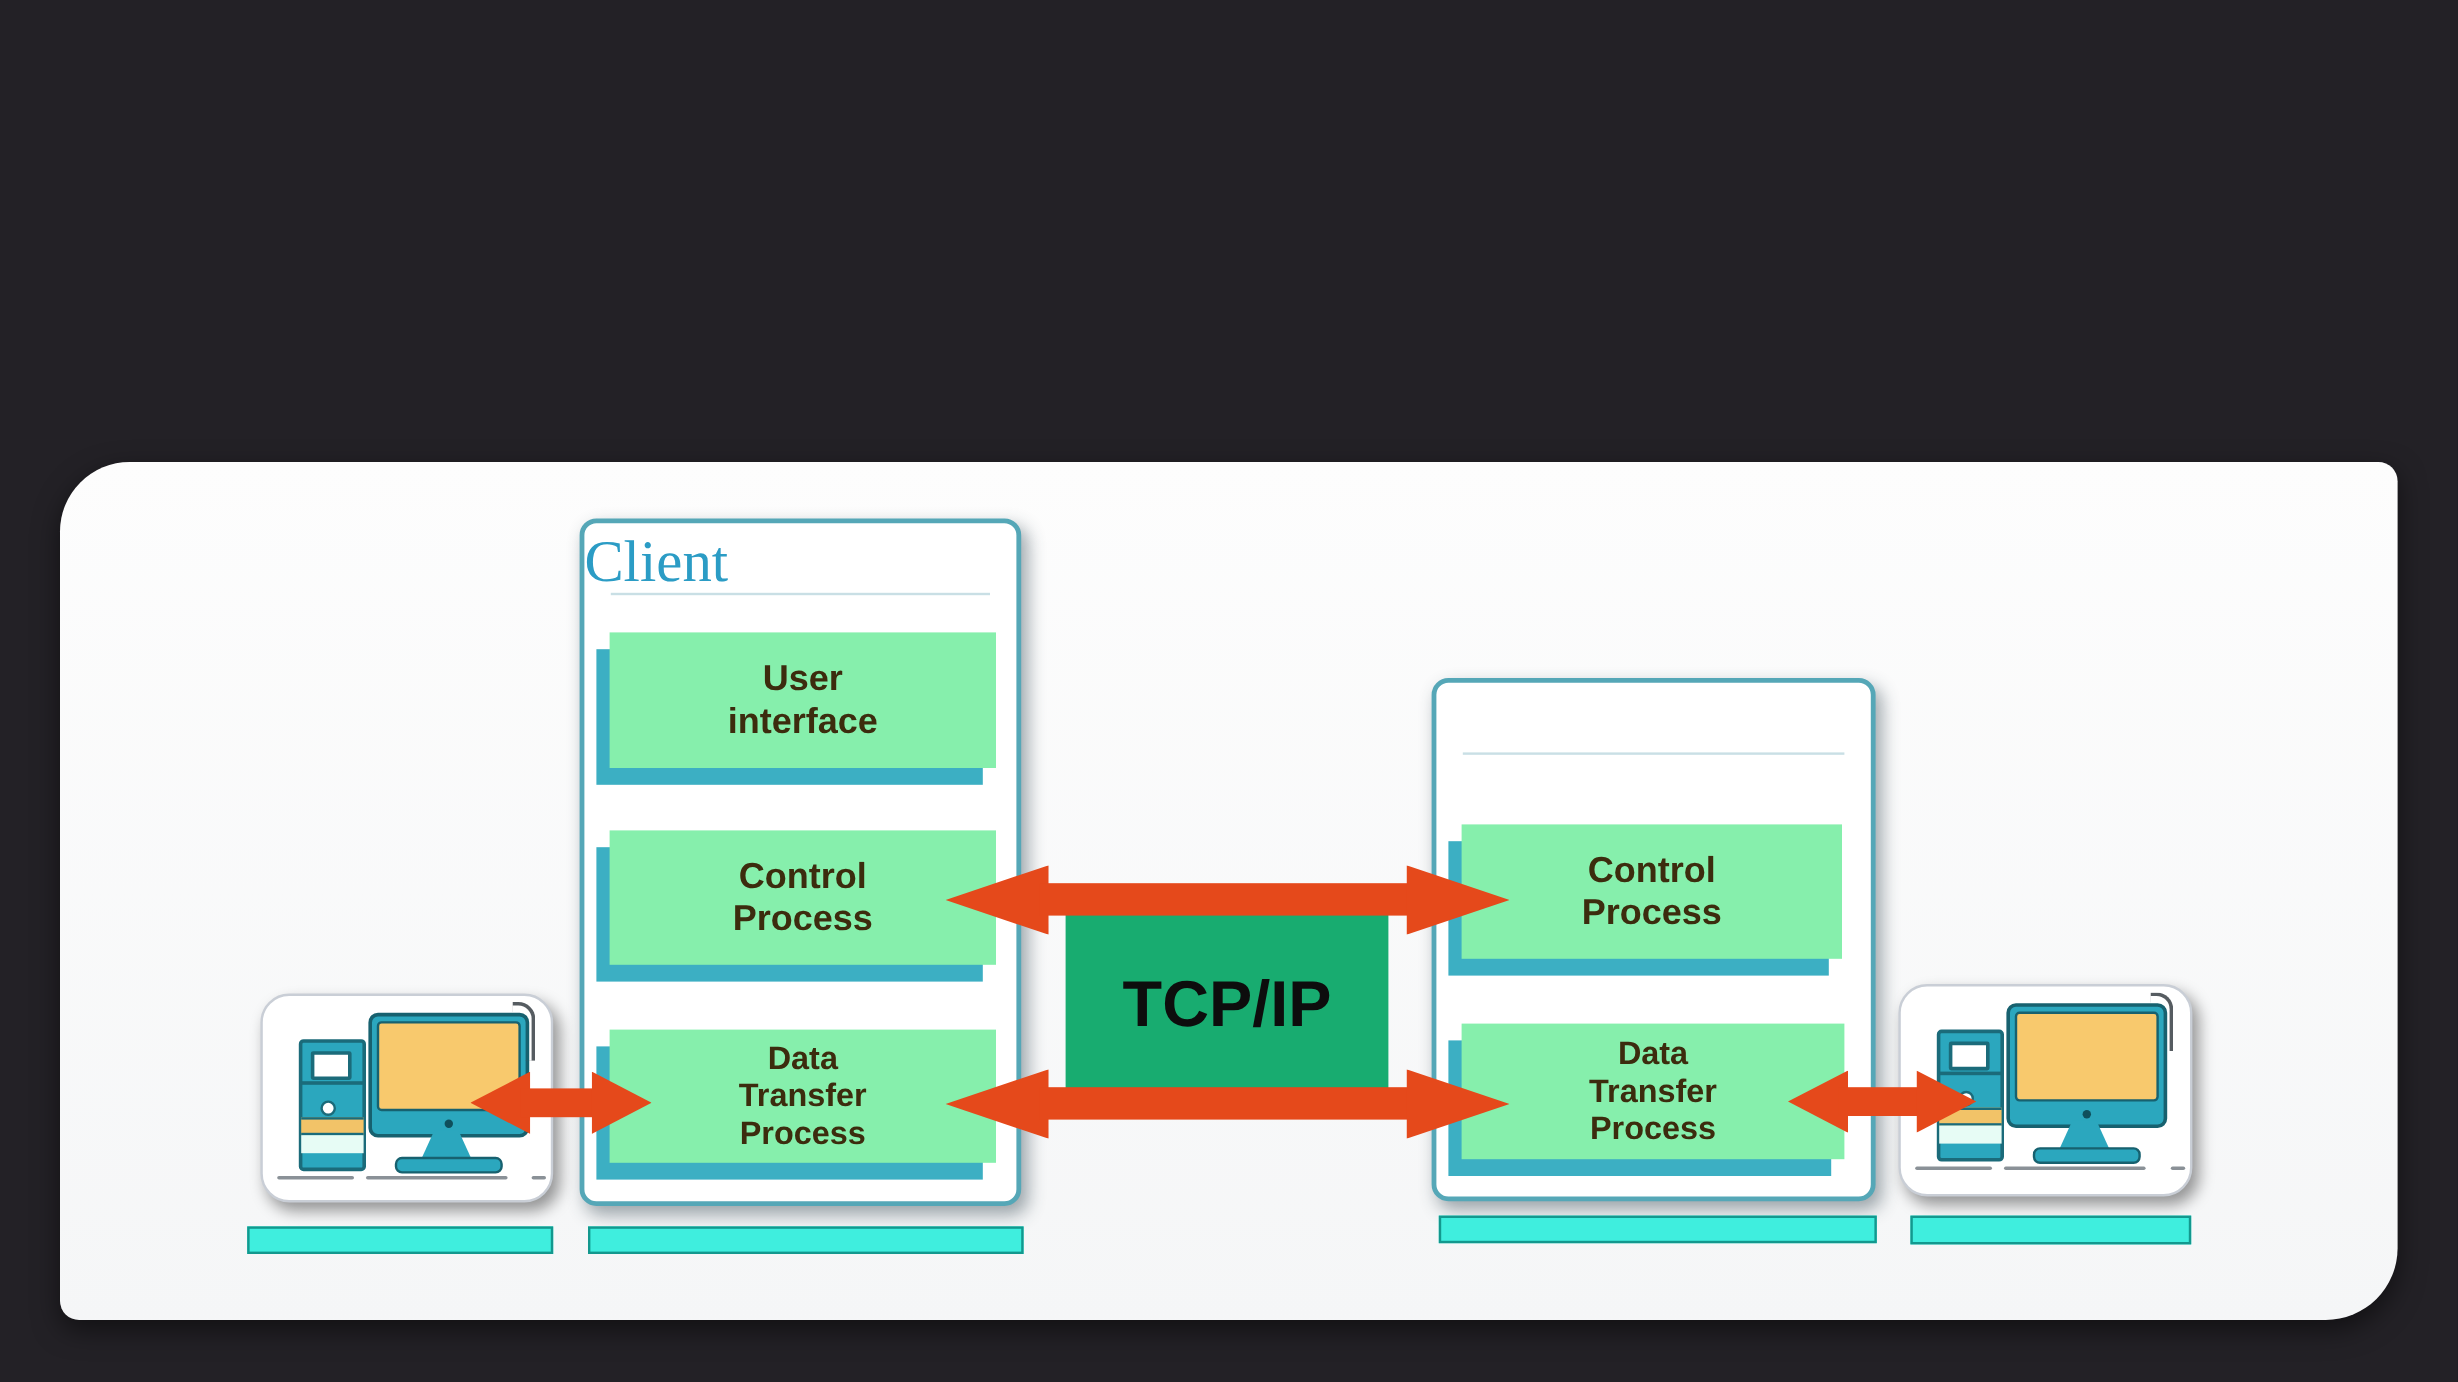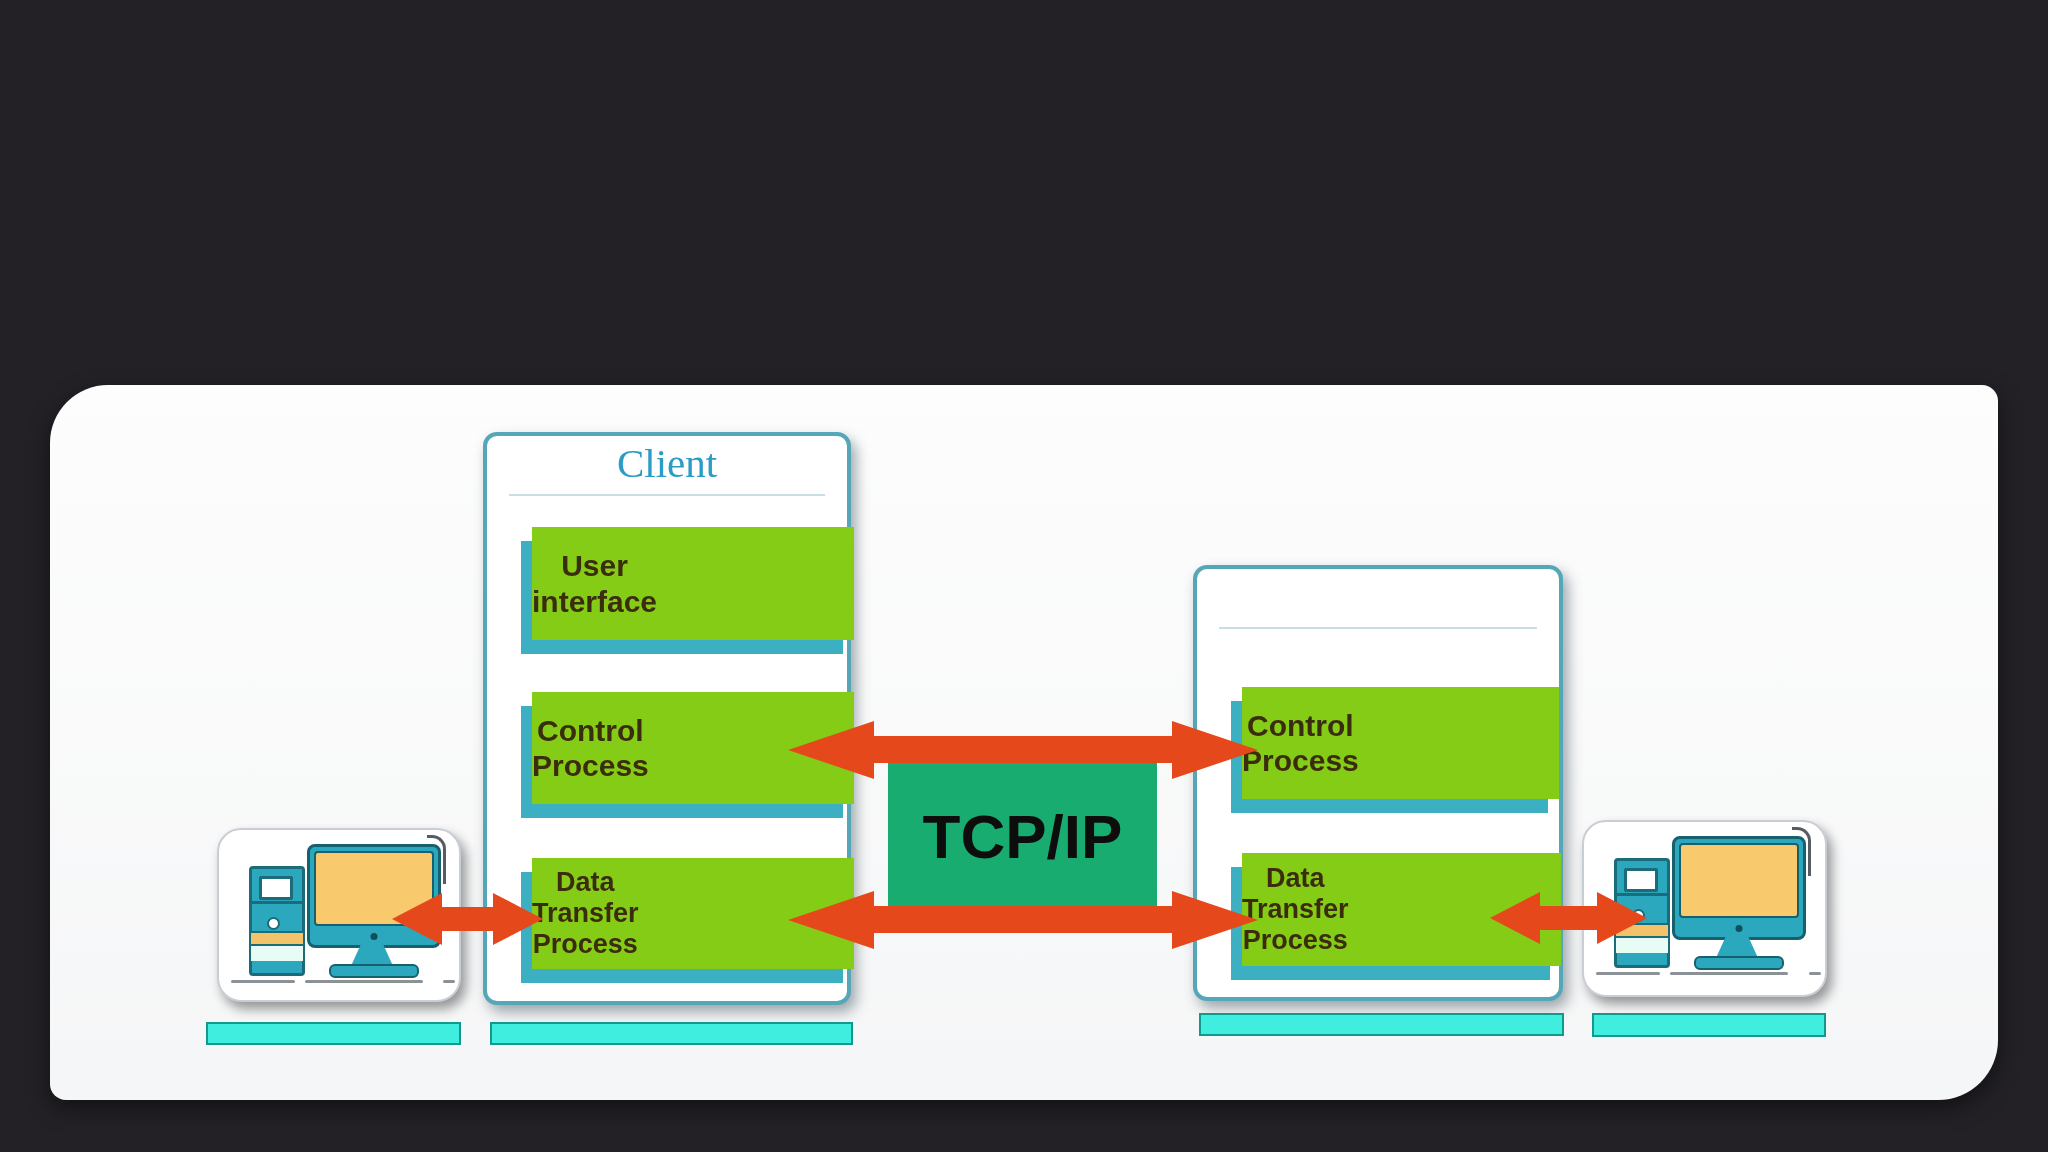--- a/index.html
+++ b/index.html
@@ -19,40 +19,40 @@
   
   .panel{position:absolute;left:50px;top:385px;width:1948px;height:715px;z-index:2;
     background:linear-gradient(180deg,#fdfdfd 0%,#f5f6f7 100%);
     border-radius:58px 16px 60px 16px;box-shadow:0 8px 22px rgba(0,0,0,.5);}
 
   
   .group-box{position:absolute;background:#ffffff;border:4px solid #55a7b7;
     border-radius:14px;box-shadow:5px 7px 14px rgba(45,65,75,.45);z-index:2;}
   .client{left:433px;top:47px;width:360px;height:565px;}
   .server{left:1143px;top:180px;width:362px;height:428px;}
-  .group-title{position:absolute;left:0;right:0;top:0;text-align:center;
-    font-family:"Liberation Serif",serif;font-size:41px;color:#2b9cc5;padding-top:3px;}
+  .group-title{position:absolute;left:0;right:0;top:0;text-align:left;
+    font-family:"Liberation Serif",serif;font-size:49px;color:#2b9cc5;padding-top:3px;}
   .group-underline{position:absolute;left:22px;right:22px;top:58px;height:2px;background:#c9dfe5;}
 
   
-  .pbox{position:absolute;background:#84cc16;box-shadow:-11px 14px 0 0 #3cafc3;
-    display:flex;align-items:center;justify-content:flex-start;z-index:3;margin-left:24px;}
+  .pbox{position:absolute;background:#86efac;box-shadow:-11px 14px 0 0 #3cafc3;
+    display:flex;align-items:center;justify-content:center;z-index:3;}
   .plabel{white-space:pre-line;text-align:center;font-weight:700;color:#3c2c0e;
     font-size:30px;line-height:1.17;font-family:"Liberation Sans",sans-serif;}
   .ui   {left:21px;top:91px;width:322px;height:113px;}
   .cctrl{left:21px;top:256px;width:322px;height:112px;}
   .cdtp {left:21px;top:422px;width:322px;height:111px;}
   .sctrl{left:21px;top:118px;width:317px;height:112px;}
   .sdtp {left:21px;top:284px;width:319px;height:113px;}
   .cdtp .plabel,.sdtp .plabel{font-size:27px;line-height:1.15;}
 
   
   .tcpip{position:absolute;left:838px;top:363px;width:269px;height:177px;
     background:#18ac70;display:flex;align-items:center;justify-content:center;z-index:2;}
-  .tcpip-label{font-size:62px;font-weight:600;color:#0d0d0d;
+  .tcpip-label{font-size:54px;font-weight:600;color:#0d0d0d;
     font-family:"Liberation Sans",sans-serif;}
 
   
   .arrow{position:absolute;z-index:6;}
   .arrow .shaft{position:absolute;background:#e5491b;}
   .arrow .head{position:absolute;top:0;height:100%;background:#e5491b;}
   .head.left {left:0;clip-path:polygon(100% 0,100% 100%,0 50%);}
   .head.right{right:0;clip-path:polygon(0 0,0 100%,100% 50%);}
   .large{height:58px;}
   .large .shaft{left:78px;right:78px;top:15px;height:27px;}

